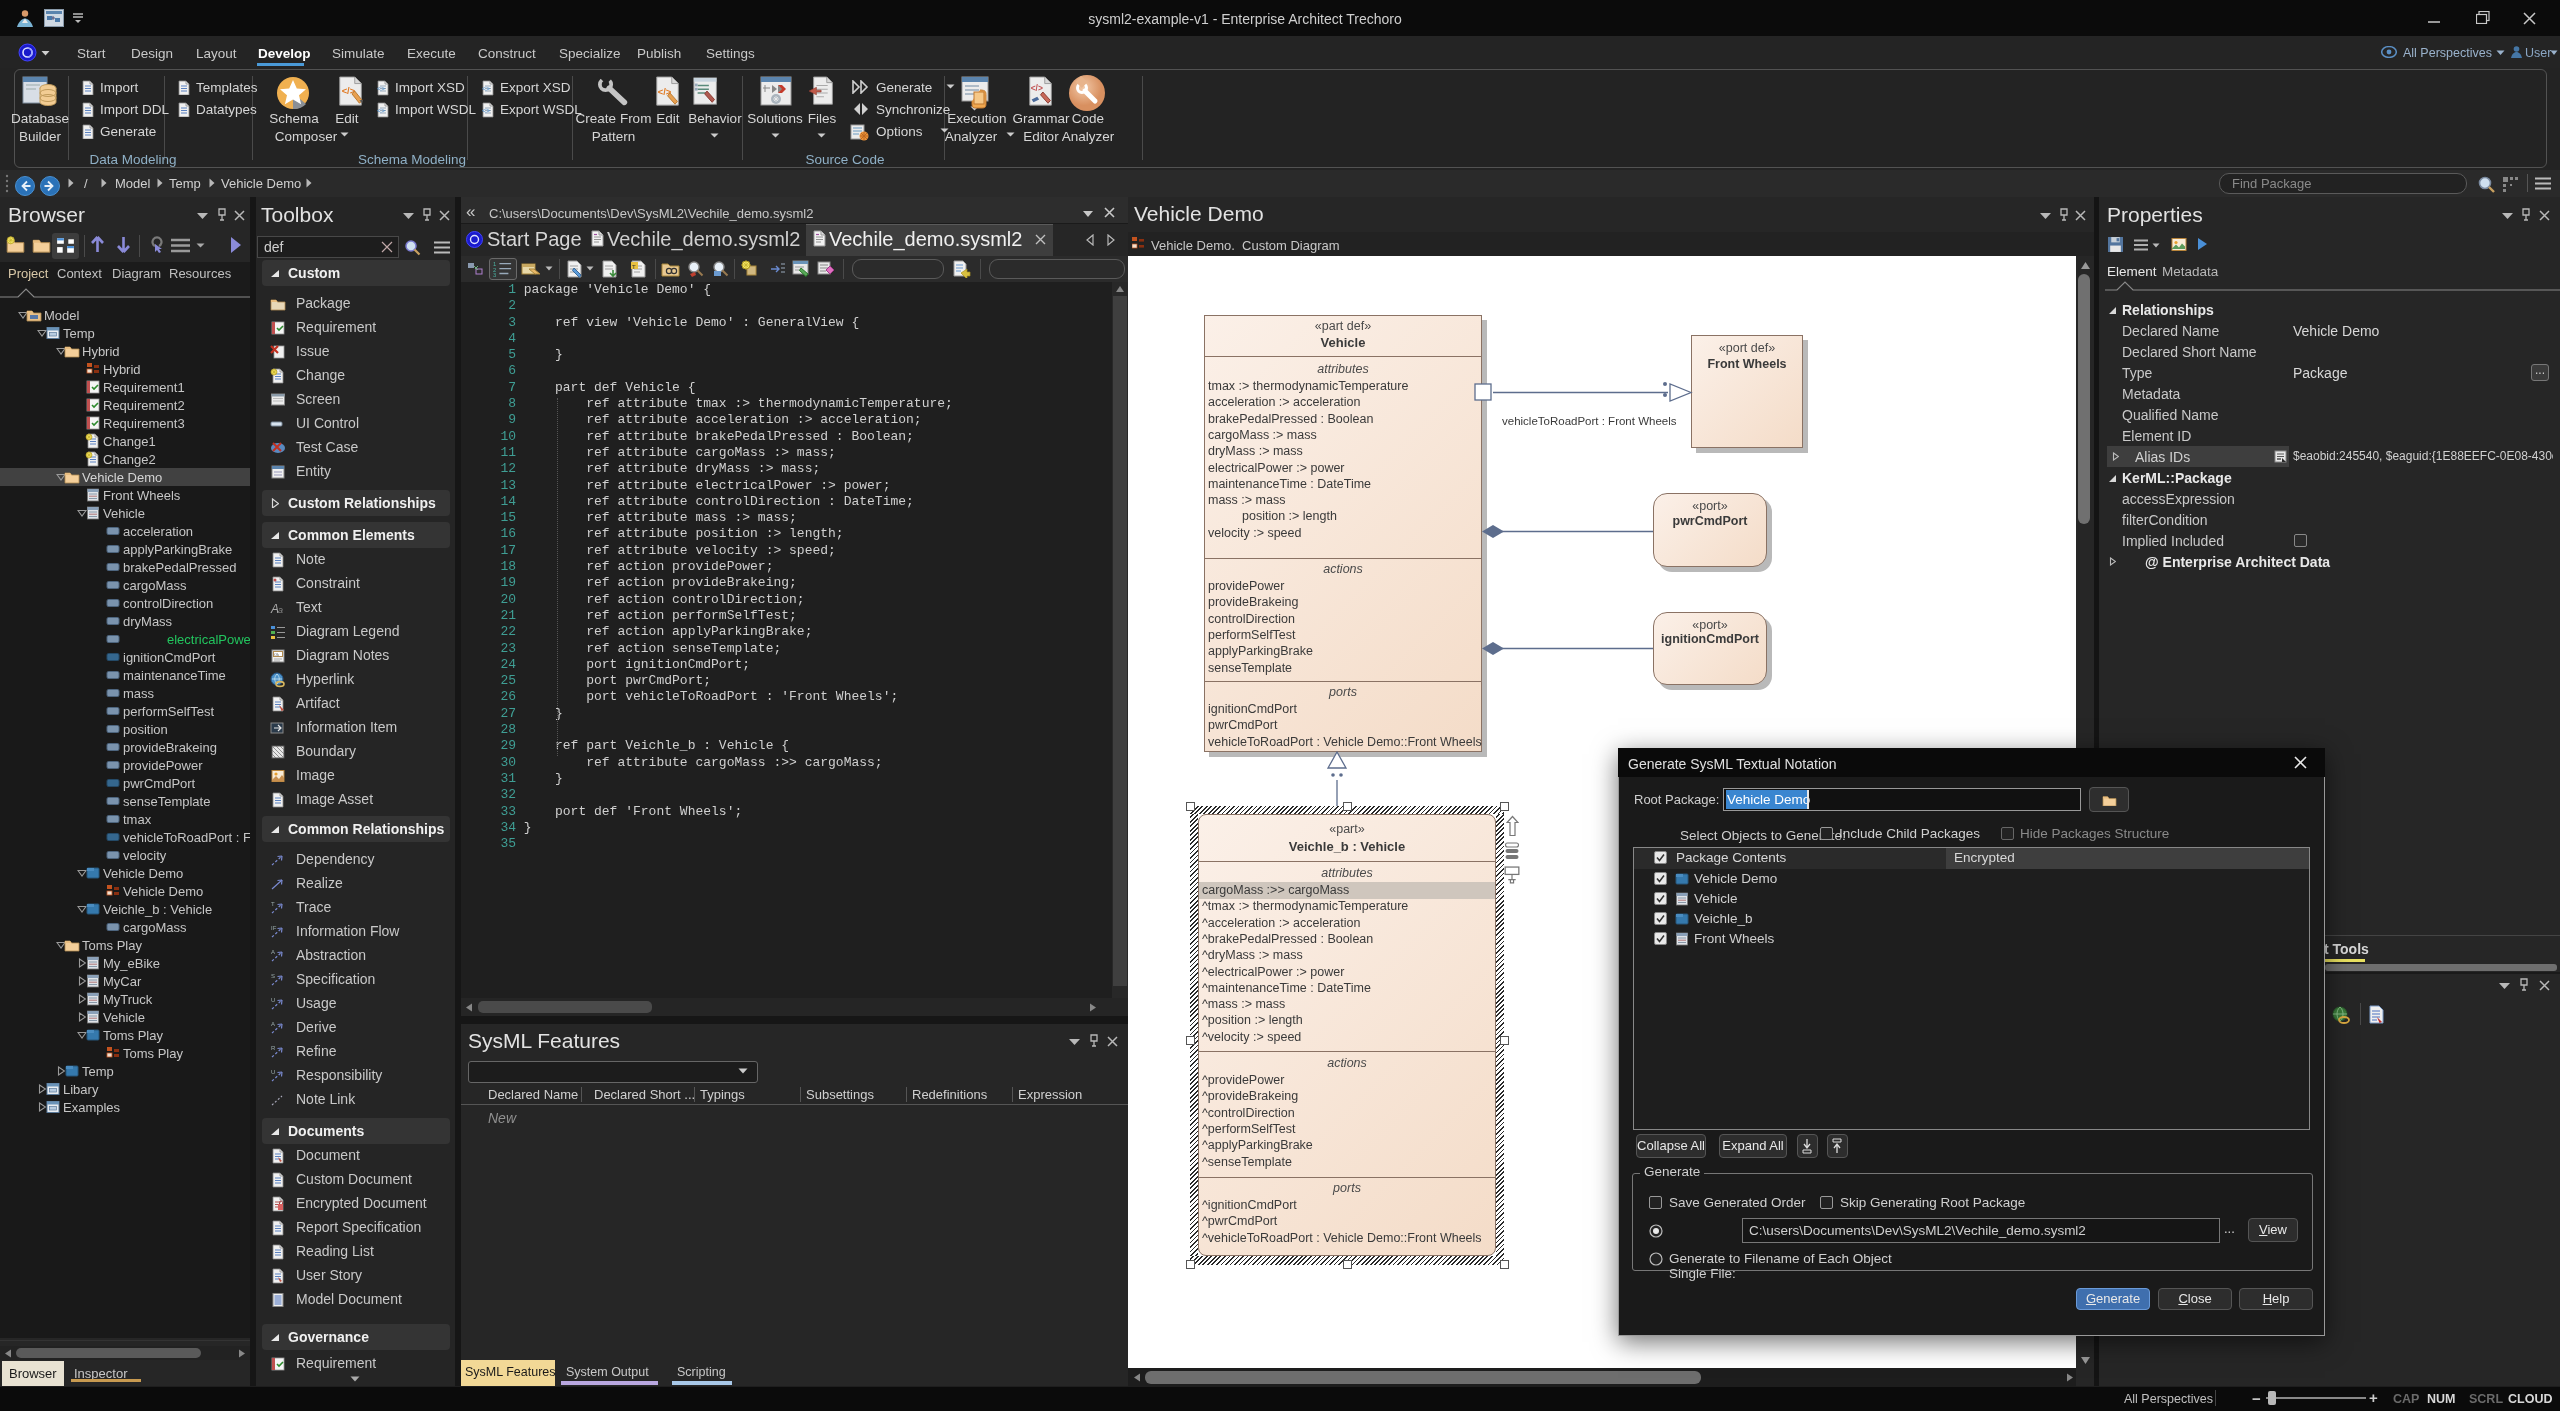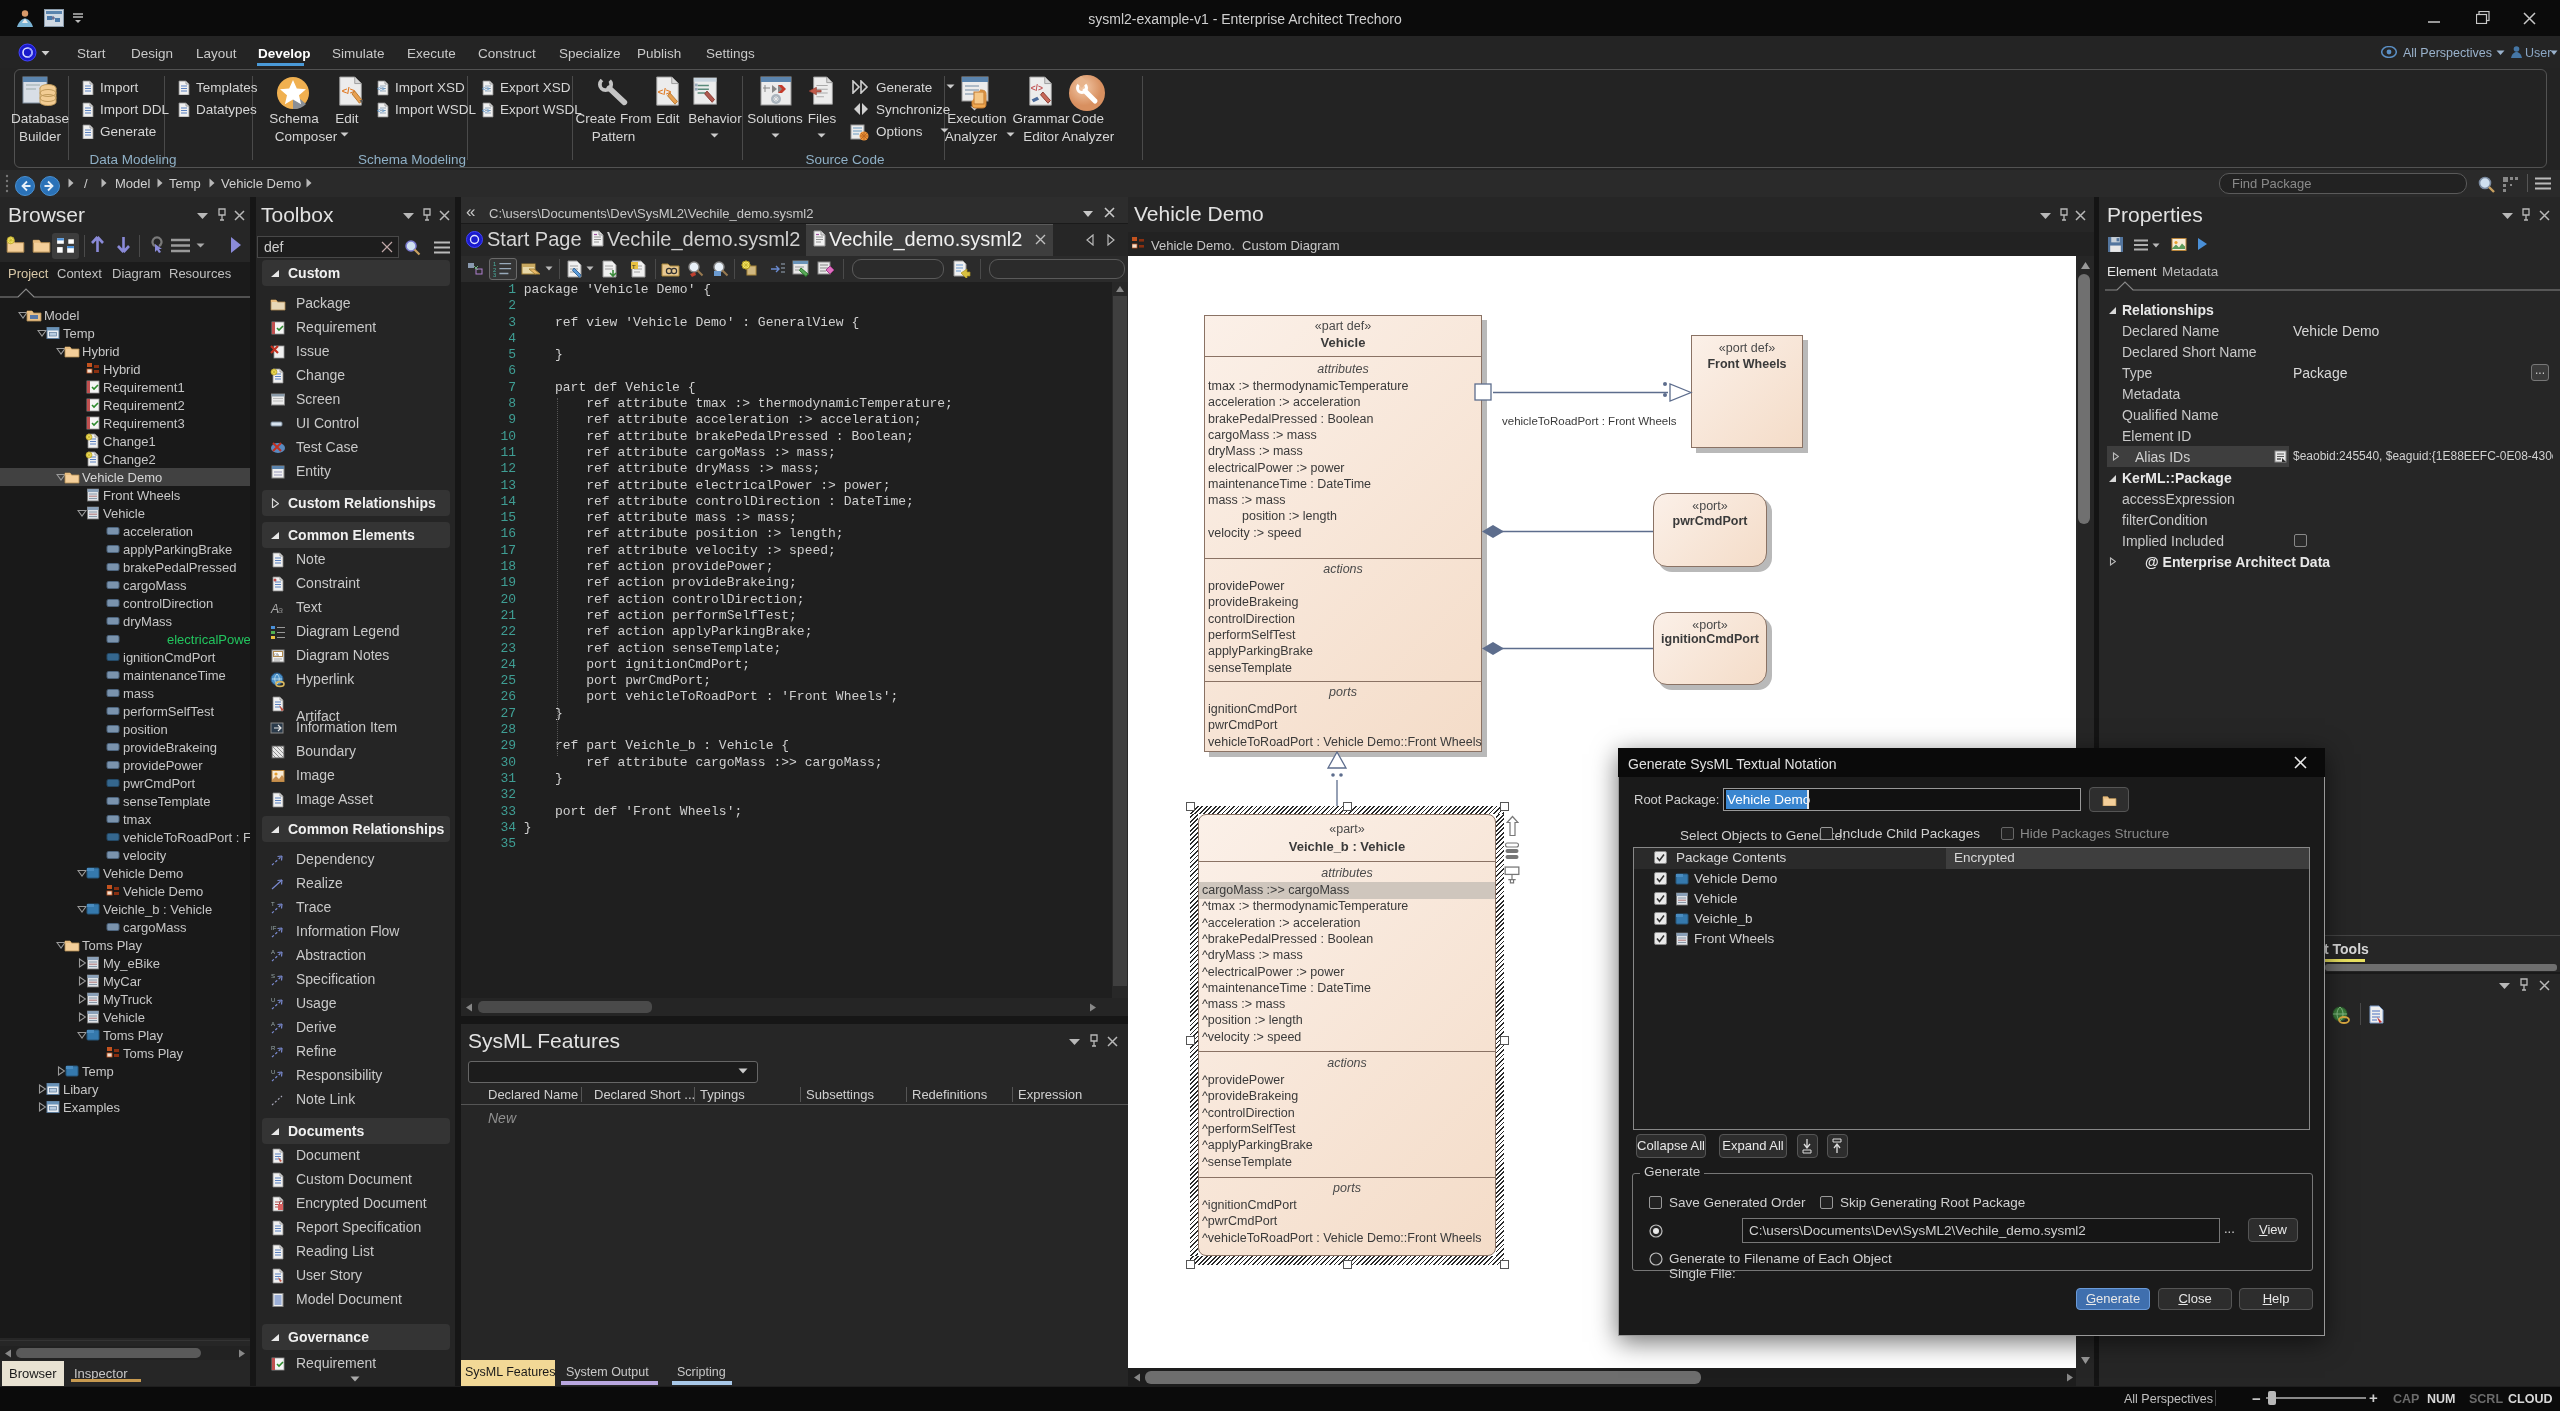--- a/index.html
+++ b/index.html
@@ -813,21 +813,21 @@
     <path d="M2 7h10M7 2c-3 3-3 7 0 10c3-3 3-7 0-10" stroke="#bde" stroke-width="0.9" fill="none"></path>
     <ellipse cx="10" cy="12" rx="4" ry="2.4" fill="none" stroke="#d8b860" stroke-width="1.6"></ellipse>
   </svg>
 <div class="a txt" style="left:296px;top:671px;font-size:14px;color:#c9c9c9;font-weight:normal;">Hyperlink</div>
 <svg class="a" style="left:270px;top:696px;" width="16" height="16" viewBox="0 0 16 16">
     <path d="M3 1h7l3 3v11H3z" fill="#f0f0f0" stroke="#888" stroke-width="0.8"></path>
     <path d="M10 1v3h3" fill="none" stroke="#888" stroke-width="0.8"></path>
     <path d="M5 6h6M5 8.5h6M5 11h6" stroke="#5a81c0" stroke-width="1"></path>
     <path d="M9 9l5 5-2.5 1z" fill="#c05040"></path>
   </svg>
-<div class="a txt" style="left:296px;top:695px;font-size:14px;color:#c9c9c9;font-weight:normal;margin-top:13px;">Artifact</div>
+<div class="a txt" style="left:296px;top:695px;font-size:14px;color:#c9c9c9;font-weight:normal;">Artifact</div>
 <svg class="a" style="left:270px;top:720px;" width="16" height="16" viewBox="0 0 16 16">
     <rect x="1" y="3" width="12" height="10" fill="#2a3a4a" stroke="#888"></rect>
     <path d="M4 8h7M8 5l3 3-3 3" stroke="#e8e8e8" stroke-width="1.2" fill="none"></path>
   </svg>
 <div class="a txt" style="left:296px;top:719px;font-size:14px;color:#c9c9c9;font-weight:normal;">Information Item</div>
 <svg class="a" style="left:270px;top:744px;" width="16" height="16" viewBox="0 0 16 16">
     <rect x="2" y="2" width="12" height="12" fill="#e8e8e8" stroke="#555"></rect>
     <path d="M2 2l12 12M2 6l8 8M2 10l4 4M6 2l8 8M10 2l4 4" stroke="#777" stroke-width="0.8"></path>
   </svg>
 <div class="a txt" style="left:296px;top:743px;font-size:14px;color:#c9c9c9;font-weight:normal;">Boundary</div>

